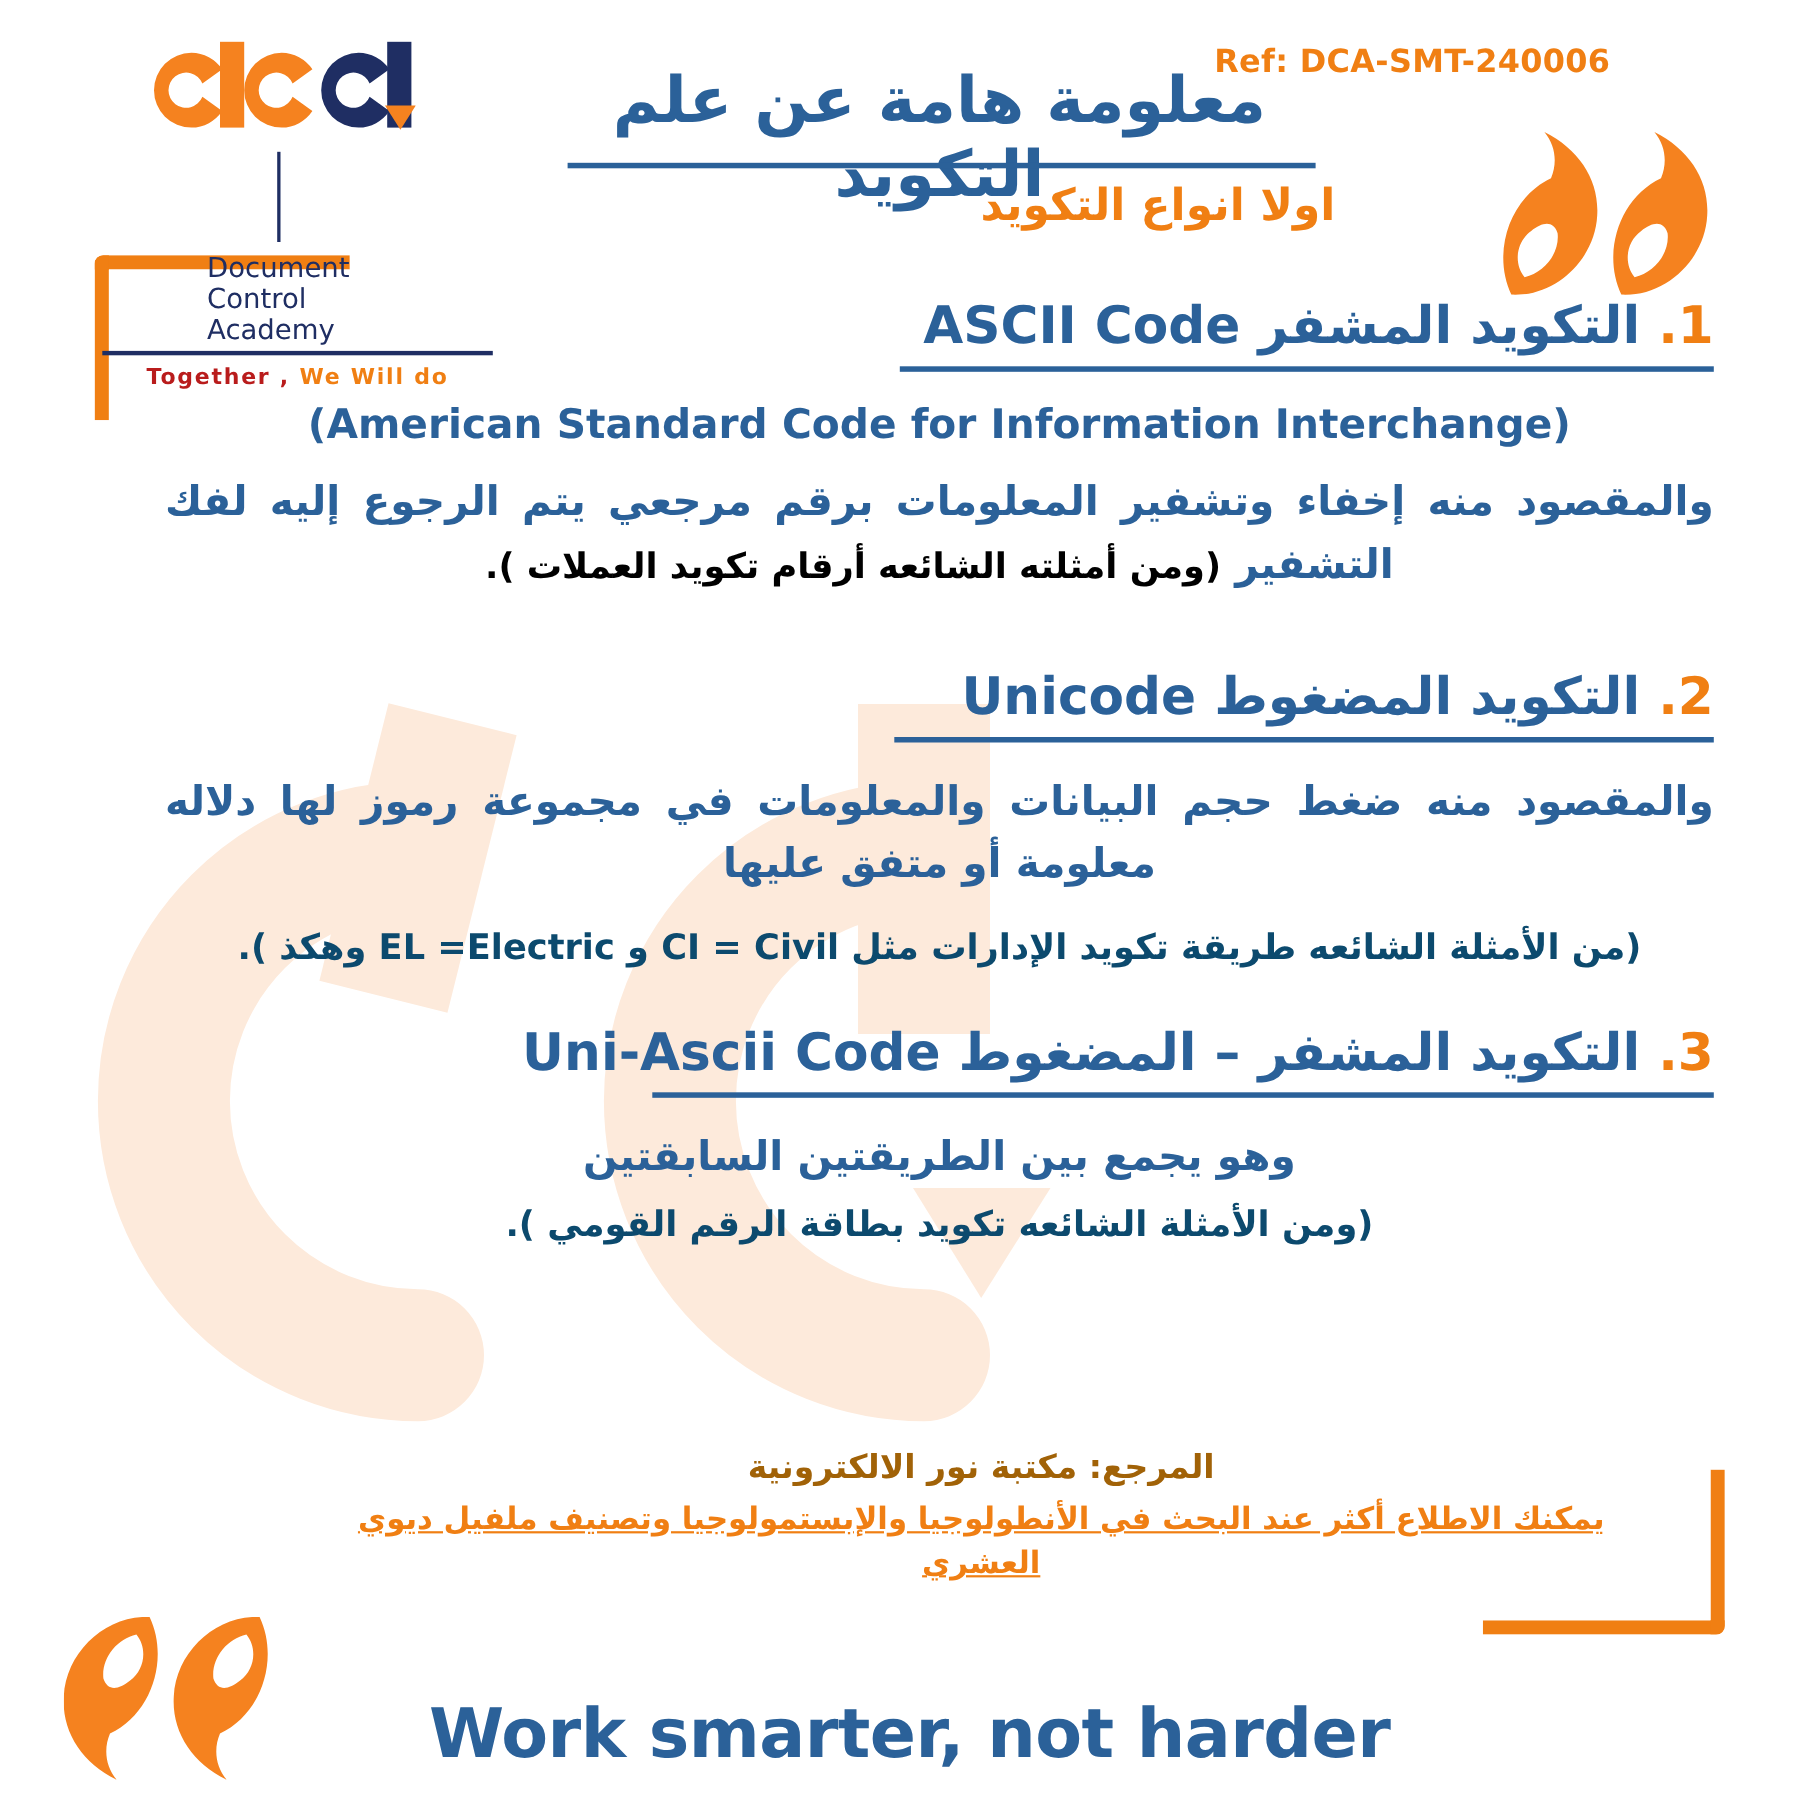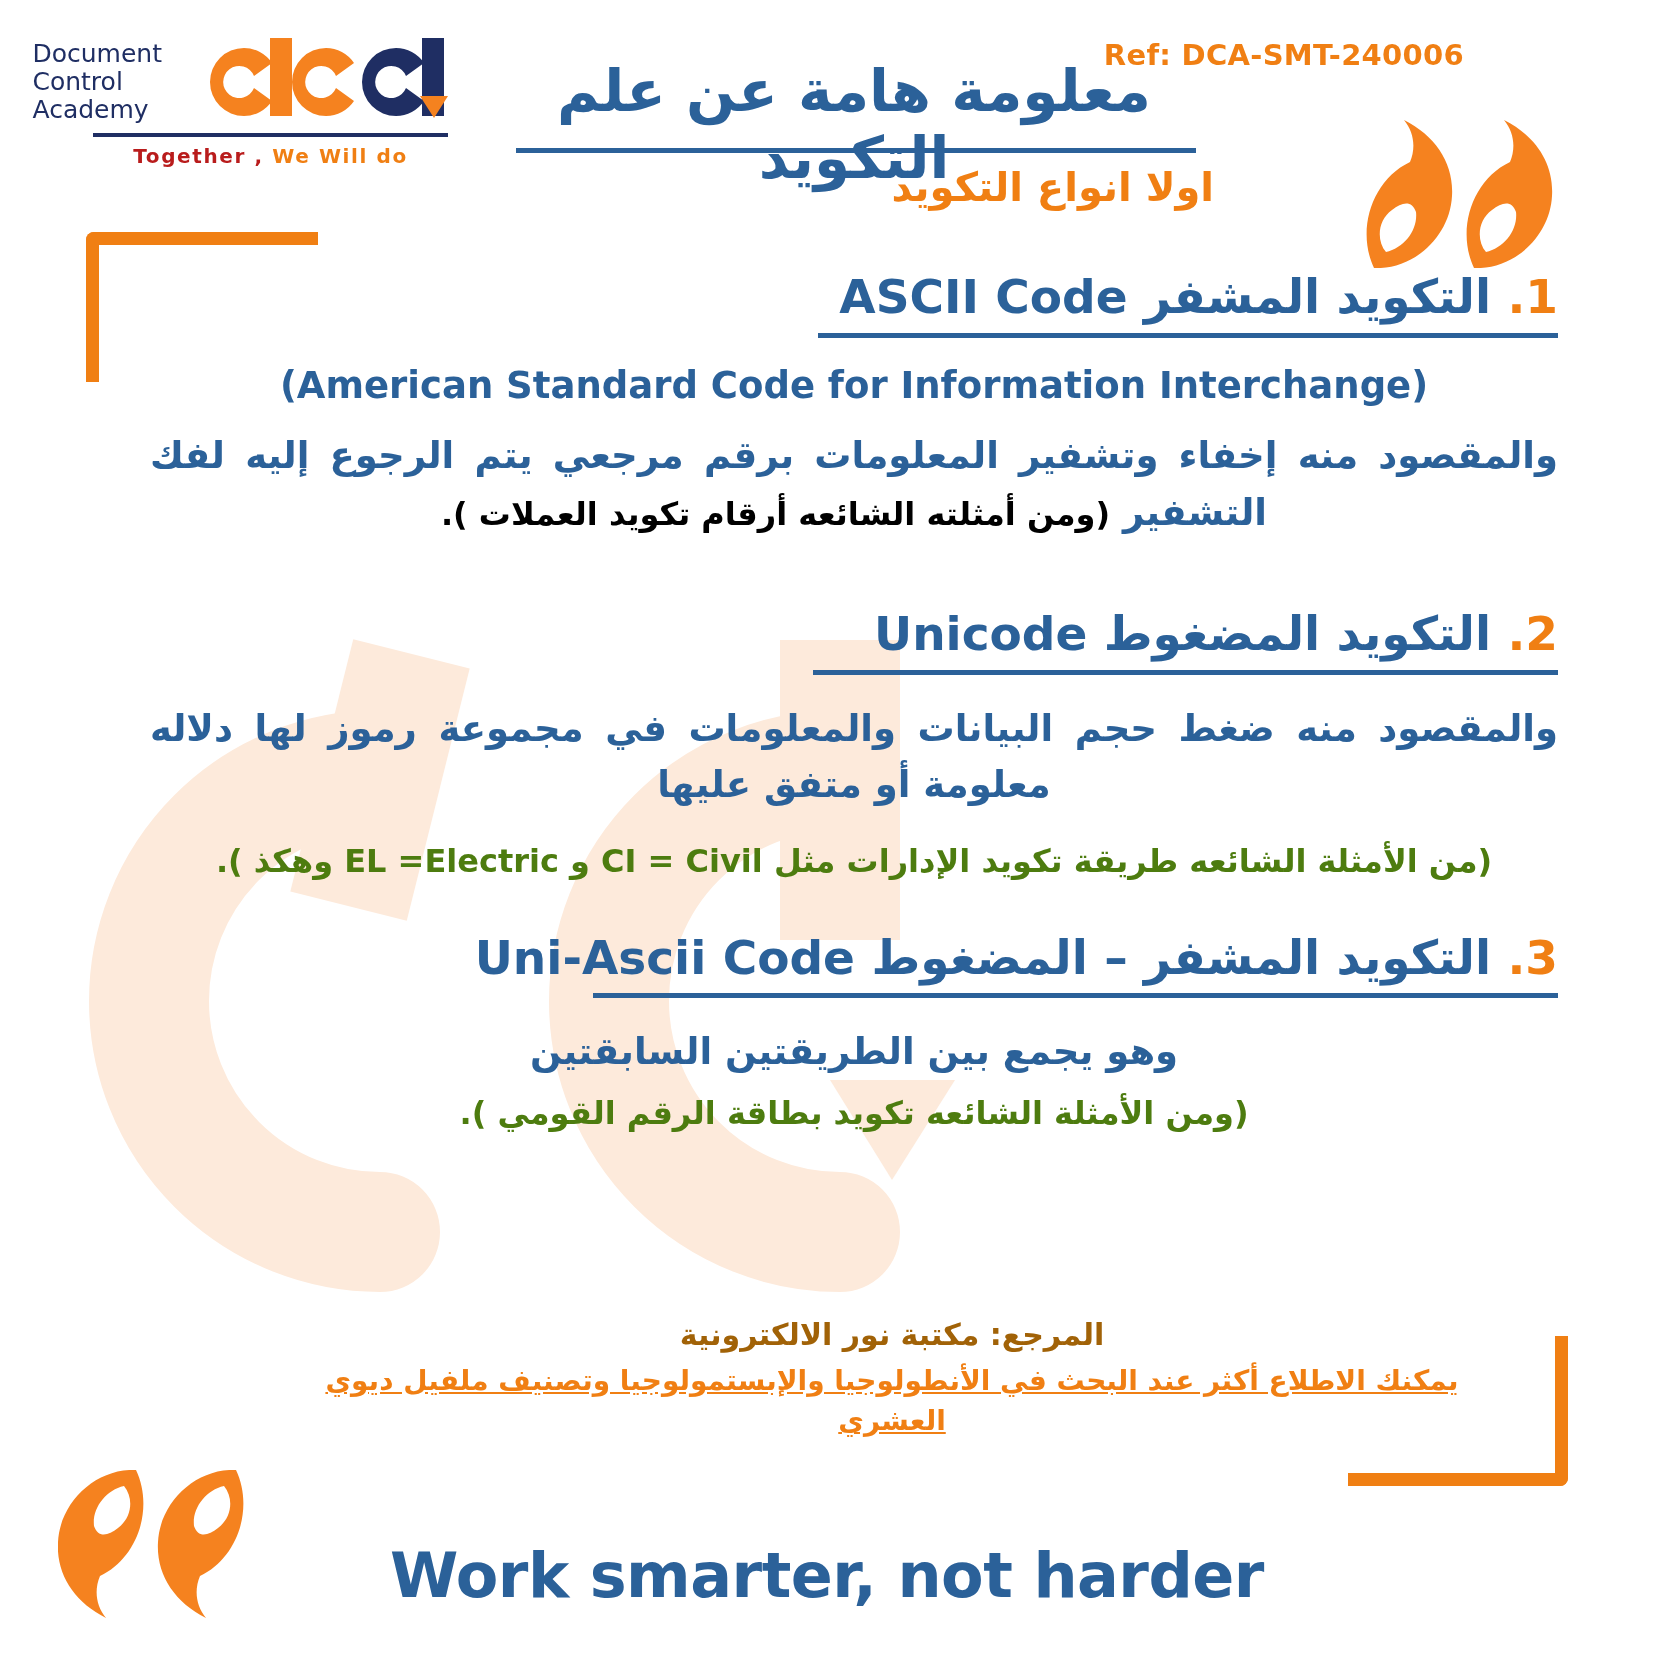--- a/index.html
+++ b/index.html
@@ -59,21 +59,21 @@
   }
 
   
   .logo-block {
     position: absolute;
     left: 58px;
     top: 36px;
     width: 390px;
     z-index: 5;
   }
-  .logo-row { display: flex; align-items: center; gap: 10px; }
+  .logo-row { display: flex; align-items: center; gap: 10px; flex-direction: column; }
   .logo-mark { flex: 0 0 auto; }
   .logo-divider {
     width: 3px;
     height: 82px;
     background: #1F2E63;
     margin: 0 8px;
   }
   .logo-words {
     font-family: "DejaVu Sans", "Liberation Sans", sans-serif;
     color: #1F2E63;
@@ -209,21 +209,21 @@
     line-height: 1.5;
     margin-bottom: 10px;
   }
   .sec-body.justify {
     text-align: justify;
     text-align-last: center;
   }
 
   .sec-note {
     text-align: center;
-    color: #4d7c0f;
+    color: #0c4a6e;
     font-size: 32px;
     font-weight: bold;
     line-height: 1.45;
   }
 
   .sec1-para {
     text-align: justify;
     text-align-last: center;
     color: #2B6199;
     font-size: 37px;

